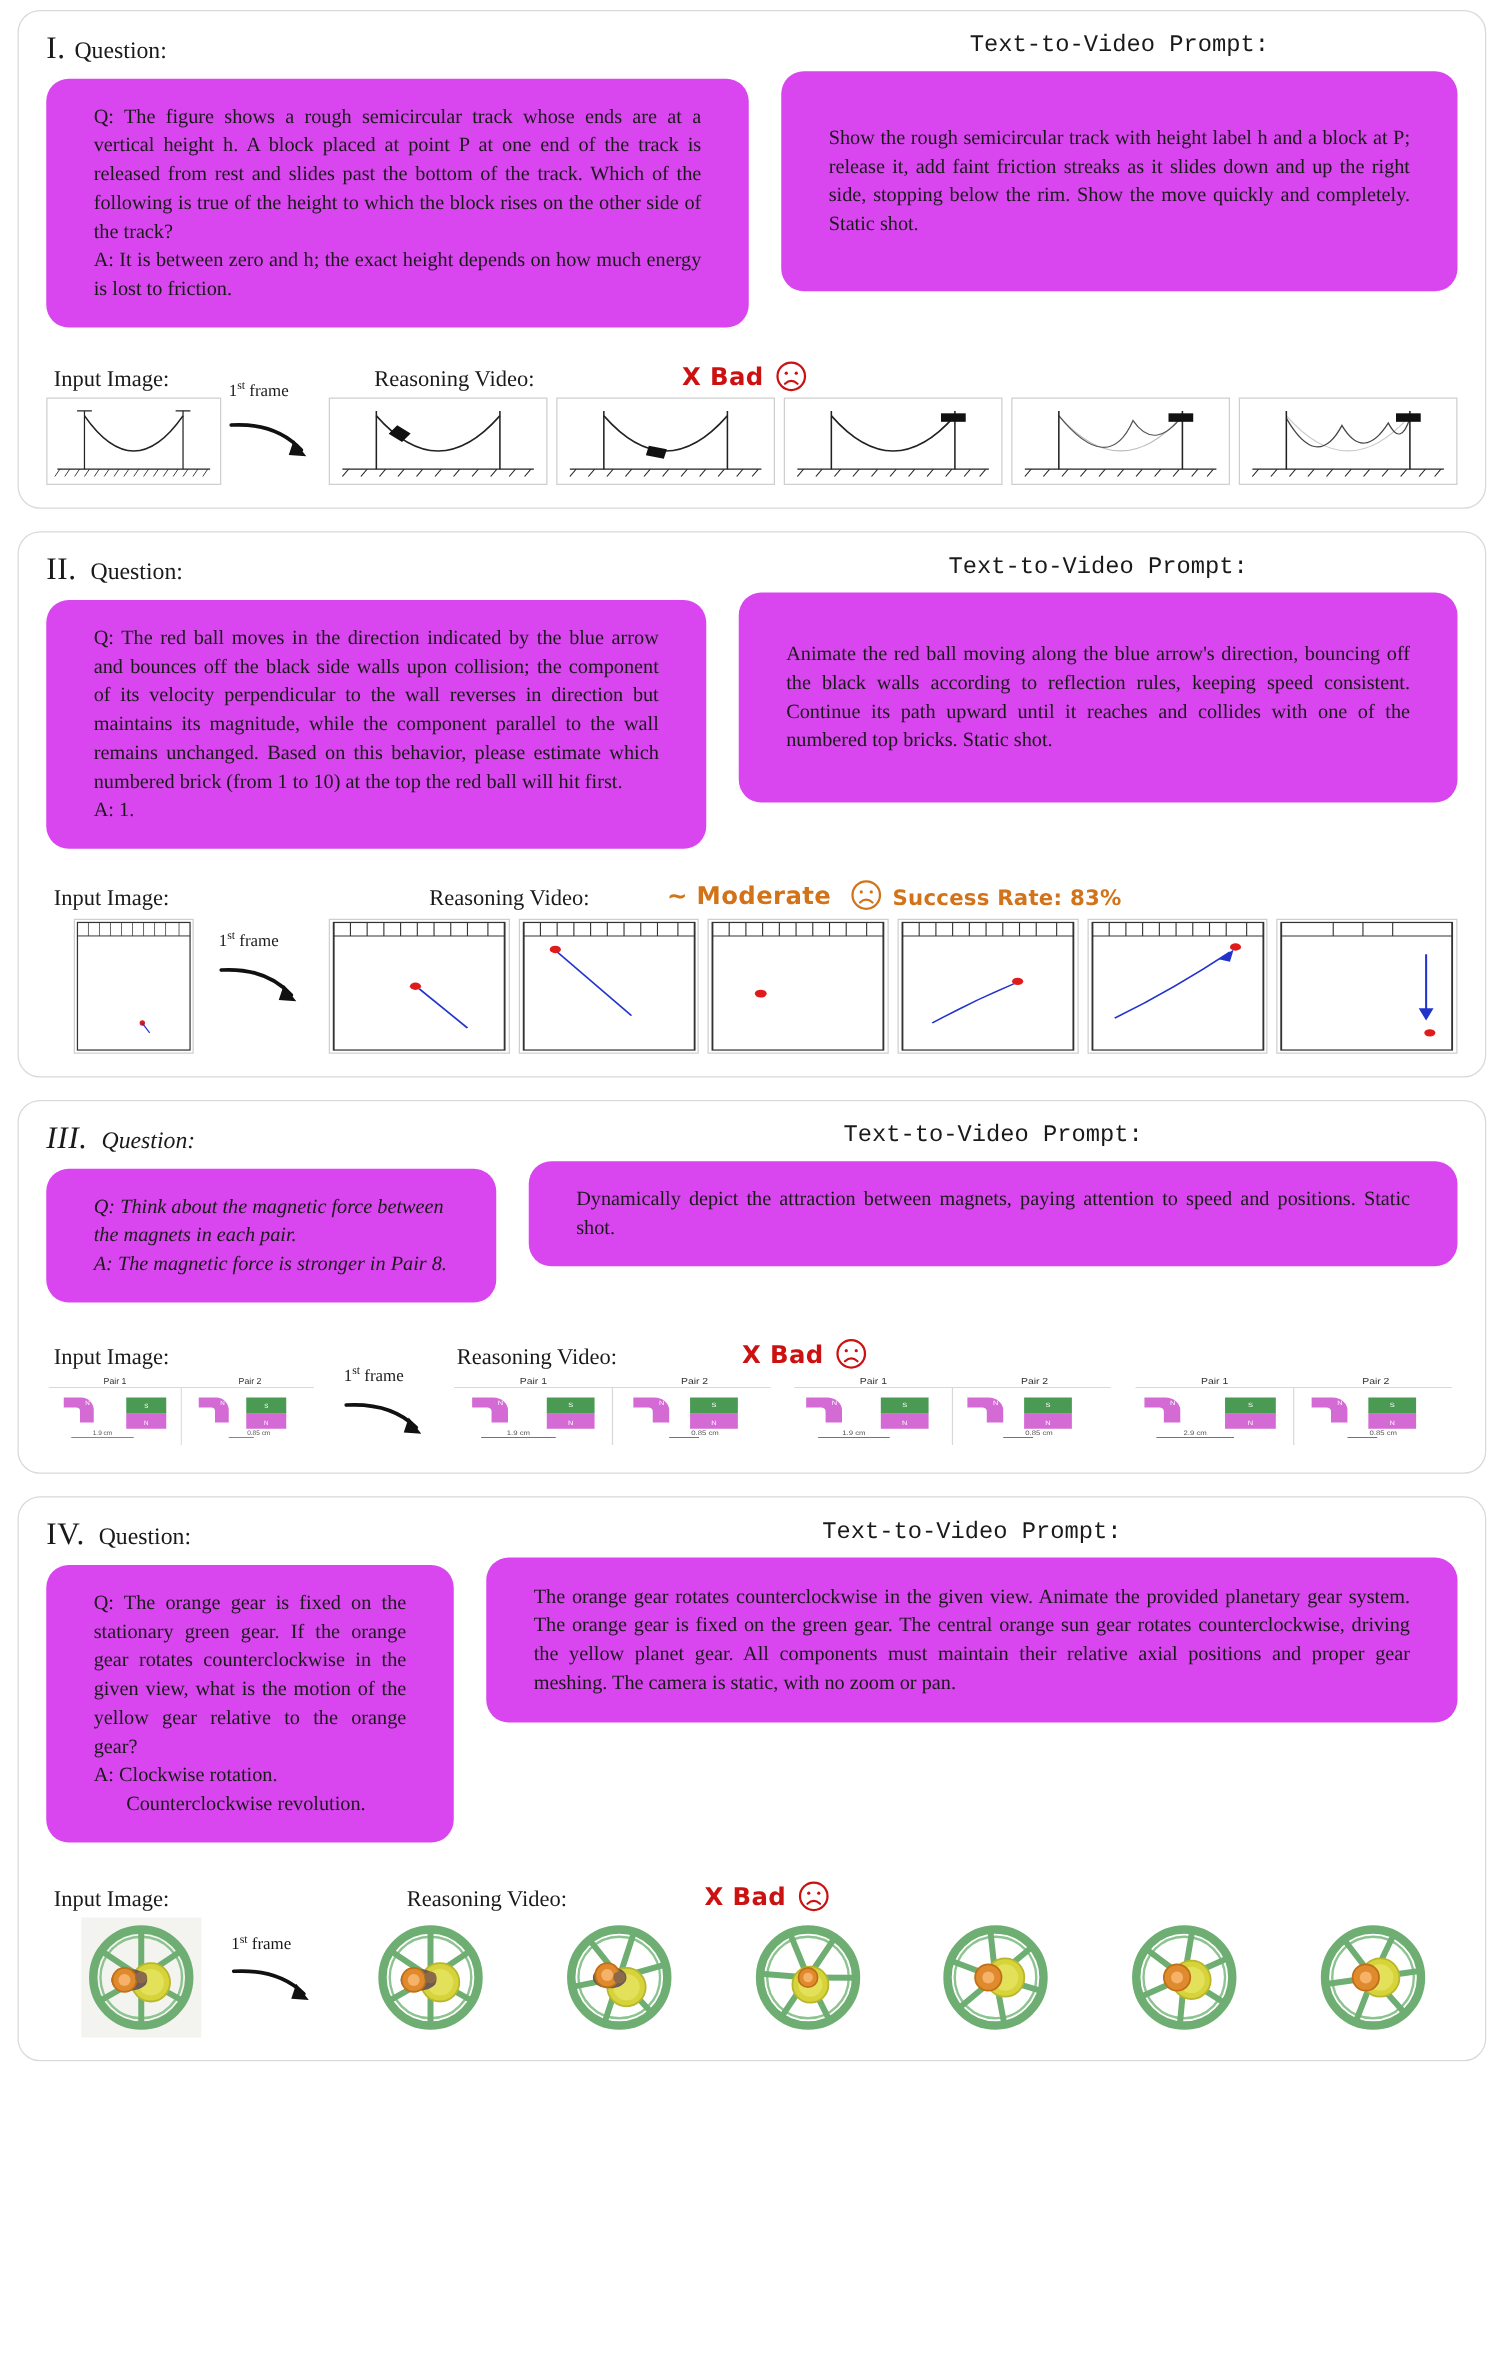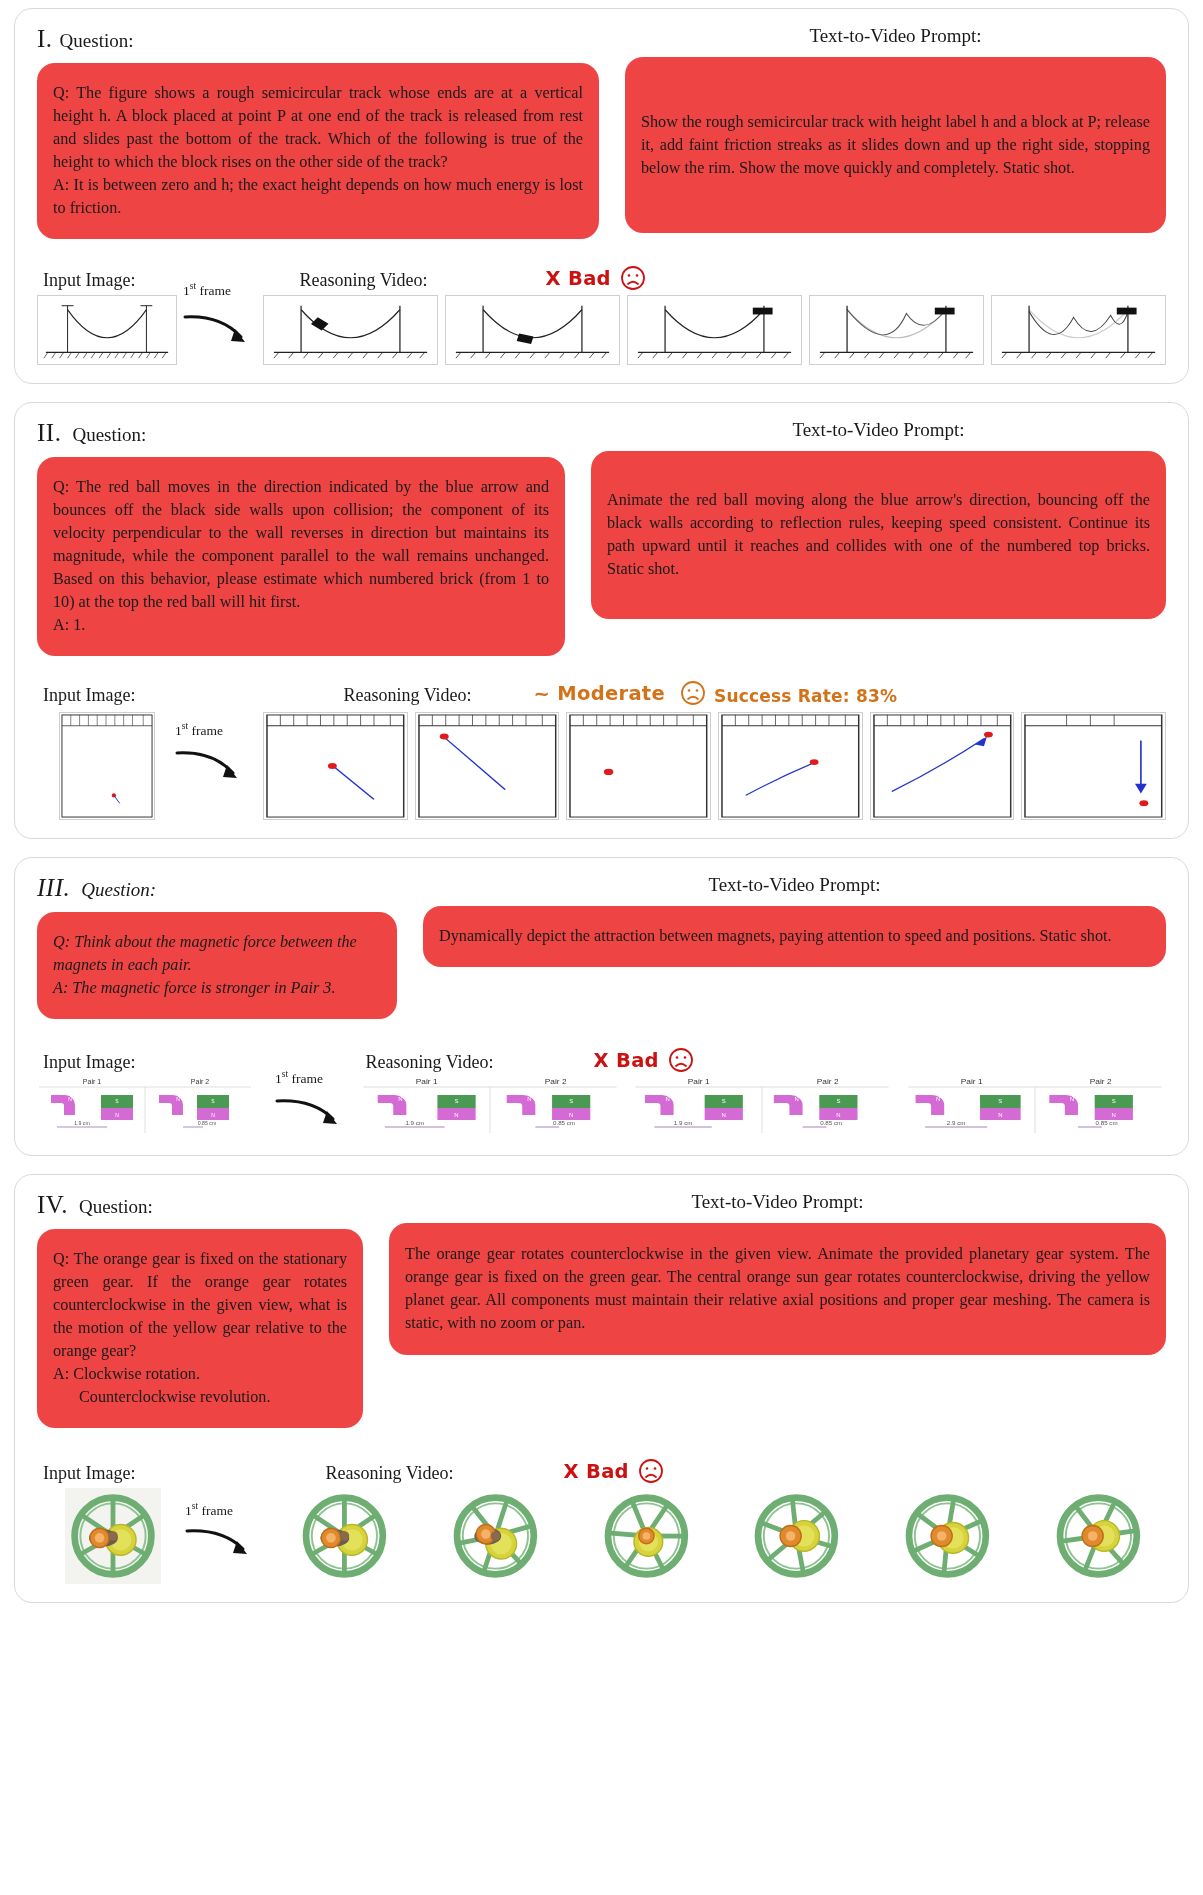--- a/index.html
+++ b/index.html
@@ -17,27 +17,27 @@
     border:1px solid #d9d9d9;
     border-radius:18px;
     background:#ffffff;
     margin-bottom:18px;
     padding:16px 22px 18px 22px;
     position:relative;
   }
   .sec-label { display:flex; align-items:baseline; gap:7px; }
   .roman { font-size:25px; font-family:"Liberation Serif", serif; letter-spacing:.5px; }
   .qword { font-size:19px; }
-  .t2v-title { font-size:19px; }
+  .t2v-title { font-size:19px;font-family:Liberation Mono, monospace; }
 
   .cols { display:flex; gap:26px; align-items:flex-start; }
   .bubble {
-    background:#ef4444;
+    background:#d946ef;
     border-radius:18px;
-    padding:19px 16px;
+    padding:19px 38px;
     font-size:16.2px;
     line-height:1.42;
     text-align:justify;
     text-justify:inter-word;
     hyphens:none;
   }
   .bubble p { margin:0; }
   .indent { display:inline-block; width:26px; }
 
   .lbl { font-size:18px; }
@@ -460,21 +460,21 @@
 
   <div class="card">
     <div class="cols">
       <div style="flex:0 0 360px;font-style:italic;">
         <div class="sec-label" style="margin-bottom:10px;">
           <span class="roman">III.</span>
           <span class="qword" style="margin-left:4px;">Question:</span>
         </div>
         <div class="bubble" style="text-align:left;">
           <p>Q: Think about the magnetic force between the magnets in each pair.</p>
-          <p>A: The magnetic force is stronger in Pair 3.</p>
+          <p>A: The magnetic force is stronger in Pair 8.</p>
         </div>
       </div>
       <div style="flex:1 1 auto;">
         <div style="text-align:center; margin-bottom:10px;">
           <span class="t2v-title">Text-to-Video Prompt:</span>
         </div>
         <div class="bubble" style="display:flex; align-items:center;">
           <p>Dynamically depict the attraction between magnets, paying attention to speed and positions. Static shot.</p>
         </div>
       </div>

